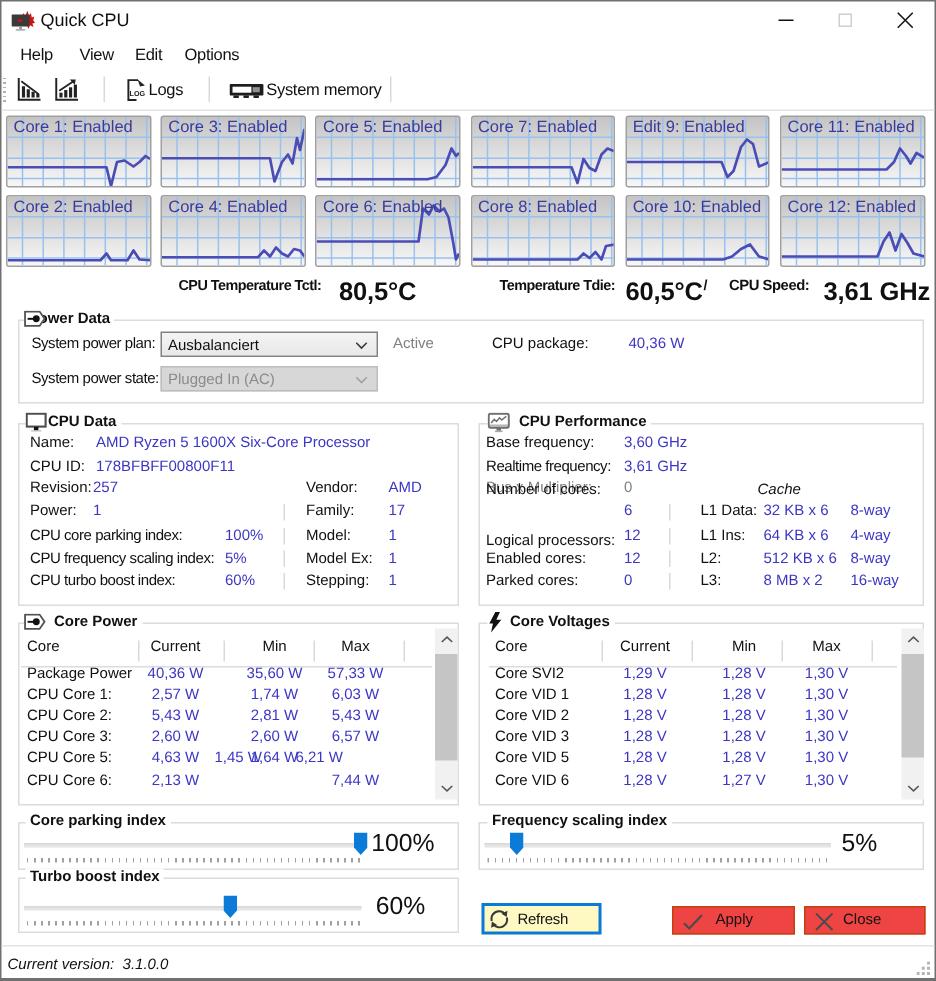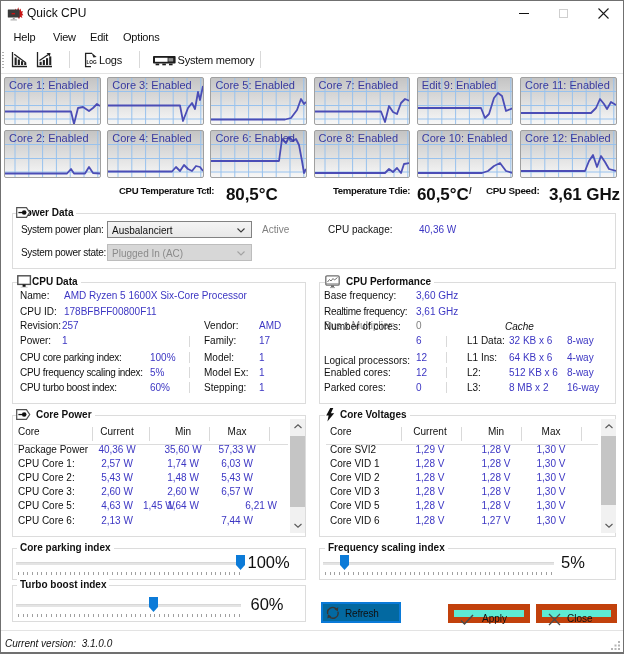--- a/index.html
+++ b/index.html
@@ -6,21 +6,21 @@
 .blue{color:#3c36c3}
 .grey{color:#7f7f7f}
 .b{font-weight:bold}
 #win{position:absolute;inset:0;border:1px solid #707070;border-bottom-width:2px}
 .panel{position:absolute;width:96.5px;height:48px;border:1px solid #a0a0a0;border-radius:2px;overflow:hidden;background:linear-gradient(to bottom,#c4c4c4,#f7f7f7)}
 .plabel{position:absolute;left:4px;top:1px;color:#39399e;font-size:11px;white-space:nowrap}
 .pline{position:absolute;left:0;top:0}
 .gb{position:absolute;border:1px solid #dcdcdc}
 .gbt{position:absolute;background:#fff;padding:0 3px;white-space:nowrap;font-weight:bold}
 .ticks{background:repeating-linear-gradient(to right,#a0a0a0 0,#a0a0a0 1px,transparent 1px,transparent 4.7px)}
-.btn{position:absolute;background:#5eead4;border:6px solid #c2410c;font-size:10px}
+.btn{position:absolute;background:#ef4444;border:1px solid #c2410c;font-size:10px}
 .sep{position:absolute;width:1px;background:#d9d9d9}
 .hsep{position:absolute;height:1px;background:#e3e3e3}
 .m{font-size:11px;letter-spacing:-0.2px}
 .tmp{font-size:9.6px;letter-spacing:-0.35px}
 .tmpv{font-size:17px;letter-spacing:-0.1px}
 .tmps{font-size:9.9px;letter-spacing:-0.3px}
 .tight{letter-spacing:-0.3px}
 </style></head><body>
 <div id="win"></div>
 <svg width="17" height="15" viewBox="0 0 17 15" style="position:absolute;left:7px;top:6px">
@@ -282,30 +282,30 @@
 <div class="abs" style="left:18px;top:443.5px;color:#101010">Package Power</div>
 <div class="abs blue" style="left:77px;top:443.5px;width:80px;text-align:center">40,36 W</div>
 <div class="abs blue" style="left:143px;top:443.5px;width:80px;text-align:center">35,60 W</div>
 <div class="abs blue" style="left:197px;top:443.5px;width:80px;text-align:center">57,33 W</div>
 <div class="abs" style="left:18px;top:457.6px;color:#101010">CPU Core 1:</div>
 <div class="abs blue" style="left:77px;top:457.6px;width:80px;text-align:center">2,57 W</div>
 <div class="abs blue" style="left:143px;top:457.6px;width:80px;text-align:center">1,74 W</div>
 <div class="abs blue" style="left:197px;top:457.6px;width:80px;text-align:center">6,03 W</div>
 <div class="abs" style="left:18px;top:471.7px;color:#101010">CPU Core 2:</div>
 <div class="abs blue" style="left:77px;top:471.7px;width:80px;text-align:center">5,43 W</div>
-<div class="abs blue" style="left:143px;top:471.7px;width:80px;text-align:center">1,48 W</div>
+<div class="abs blue" style="left:143px;top:471.7px;width:80px;text-align:center">2,81 W</div>
 <div class="abs blue" style="left:197px;top:471.7px;width:80px;text-align:center">5,43 W</div>
 <div class="abs" style="left:18px;top:485.8px;color:#101010">CPU Core 3:</div>
 <div class="abs blue" style="left:77px;top:485.8px;width:80px;text-align:center">2,60 W</div>
 <div class="abs blue" style="left:143px;top:485.8px;width:80px;text-align:center">2,60 W</div>
 <div class="abs blue" style="left:197px;top:485.8px;width:80px;text-align:center">6,57 W</div>
 <div class="abs" style="left:18px;top:500.4px;color:#101010">CPU Core 5:</div>
 <div class="abs blue" style="left:77px;top:500.4px;width:80px;text-align:center">4,63 W</div>
 <div class="abs blue" style="left:143px;top:500.4px;width:80px;text-align:center">1,64 W</div>
-<div class="abs blue" style="left:197px;top:500.4px;width:80px;text-align:right">6,21 W</div>
+<div class="abs blue" style="left:197px;top:500.4px;width:80px;text-align:left">6,21 W</div>
 <div class="abs" style="left:18px;top:514.7px;color:#101010">CPU Core 6:</div>
 <div class="abs blue" style="left:77px;top:514.7px;width:80px;text-align:center">2,13 W</div>
 <div class="abs blue" style="left:143px;top:500px;width:80px;">1,45 W</div>
 <div class="abs blue" style="left:197px;top:514.7px;width:80px;text-align:center">7,44 W</div>
 <div class="abs" style="left:290px;top:419px;width:15px;height:114px;background:#f1f1f1">
 <svg width="8" height="5" viewBox="0 0 8 5" style="position:absolute;left:3.5px;top:5px">
       <path d="M0.5 4 L4 0.8 L7.5 4" fill="none" stroke="#585858" stroke-width="1.1"></path>
     </svg>
 <svg width="8" height="5" viewBox="0 0 8 5" style="position:absolute;left:3.5px;bottom:5px">
       <path d="M0.5 1 L4 4.2 L7.5 1" fill="none" stroke="#585858" stroke-width="1.1"></path>
@@ -375,21 +375,21 @@
   </svg>
 <div class="abs" style="left:561px;top:552.5px;font-size:16.5px">5%</div>
 <div class="gb" style="left:12px;top:585px;width:294px;height:37px"></div>
 <div class="gbt b" style="left:17px;top:579px">Turbo boost index</div>
 <div class="abs" style="left:16px;top:604px;width:225px;height:3px;background:#e4e4e4;border-top:1px solid #d8d8d8"></div>
 <div class="abs ticks" style="left:18px;top:613.5px;width:223px;height:3.5px"></div>
 <svg width="9" height="15" viewBox="0 0 9 15" style="position:absolute;left:149.0px;top:597px">
     <path d="M0 0 H9 V10 L4.5 15 L0 10 Z" fill="#0c7bd8"></path>
   </svg>
 <div class="abs" style="left:250.5px;top:595px;font-size:16.5px">60%</div>
-<div class="btn" style="left:321px;top:602px;width:80px;height:21px;border:2px solid #0a7ad8;background:#0369a1">
+<div class="btn" style="left:321px;top:602px;width:80px;height:21px;border:2px solid #0a7ad8;background:#fef9c3">
     <svg width="14" height="14" viewBox="0 0 14 14" style="position:absolute;left:3px;top:2px">
 <path d="M1.8 8 A5.1 5.1 0 0 1 10.5 3.2" fill="none" stroke="#373737" stroke-width="1.4"></path>
 <path d="M12.3 1.2 L11.8 5.4 L8.3 3.1 Z" fill="#373737"></path>
 <path d="M11.9 5.7 A5.1 5.1 0 0 1 3.2 10.5" fill="none" stroke="#373737" stroke-width="1.4"></path>
 <path d="M1.4 12.5 L1.9 8.3 L5.4 10.6 Z" fill="#373737"></path>
 </svg>
     <div class="abs" style="left:22px;top:3.5px;letter-spacing:-0.2px">Refresh</div>
   </div>
 <div class="btn" style="left:448px;top:604px;width:82px;height:19px">
     <svg width="14" height="12" viewBox="0 0 14 12" style="position:absolute;left:6px;top:4px">

